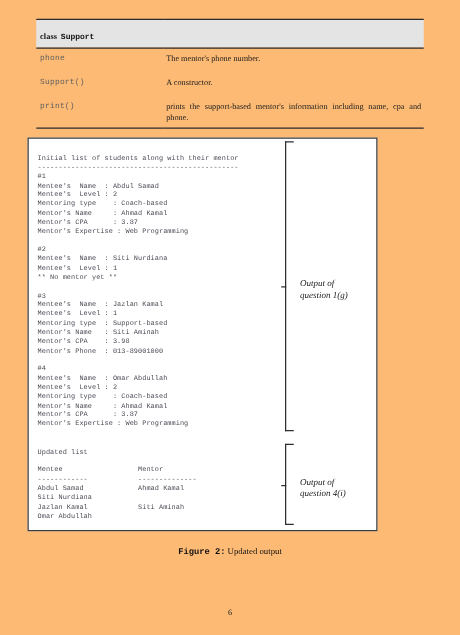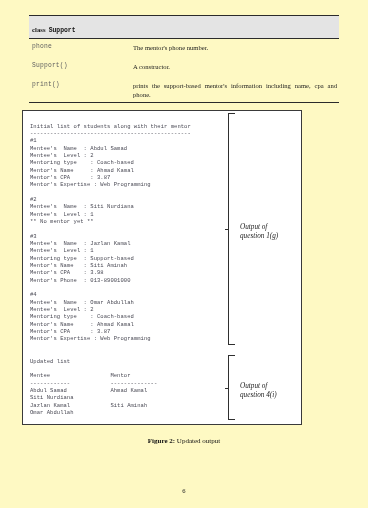--- a/index.html
+++ b/index.html
@@ -12,21 +12,21 @@
     height: 508px;
     position: relative;
     font-family: "Liberation Serif", serif;
     color: #1a1a1a;
     overflow: hidden;
   }
 
   .page {
     position: absolute;
     inset: 0;
-    background: #fef9c3;
+    background: #fdba74;
   }
 
   
   .api-table {
     position: absolute;
     left: 29px;
     top: 15px;
     width: 310px;
     border-collapse: collapse;
   }
@@ -152,21 +152,21 @@
   .caption {
     position: absolute;
     left: 0;
     top: 437px;
     width: 368px;
     text-align: center;
     font-family: "Liberation Serif", serif;
     font-size: 7px;
     color: #111;
   }
-  .caption .cap-label { font-weight: bold; }
+  .caption .cap-label { font-weight: bold; font-family: Liberation Mono, monospace; }
 
   
   .page-number {
     position: absolute;
     left: 0;
     top: 487px;
     width: 368px;
     text-align: center;
     font-family: "Liberation Serif", serif;
     font-size: 6.6px;

